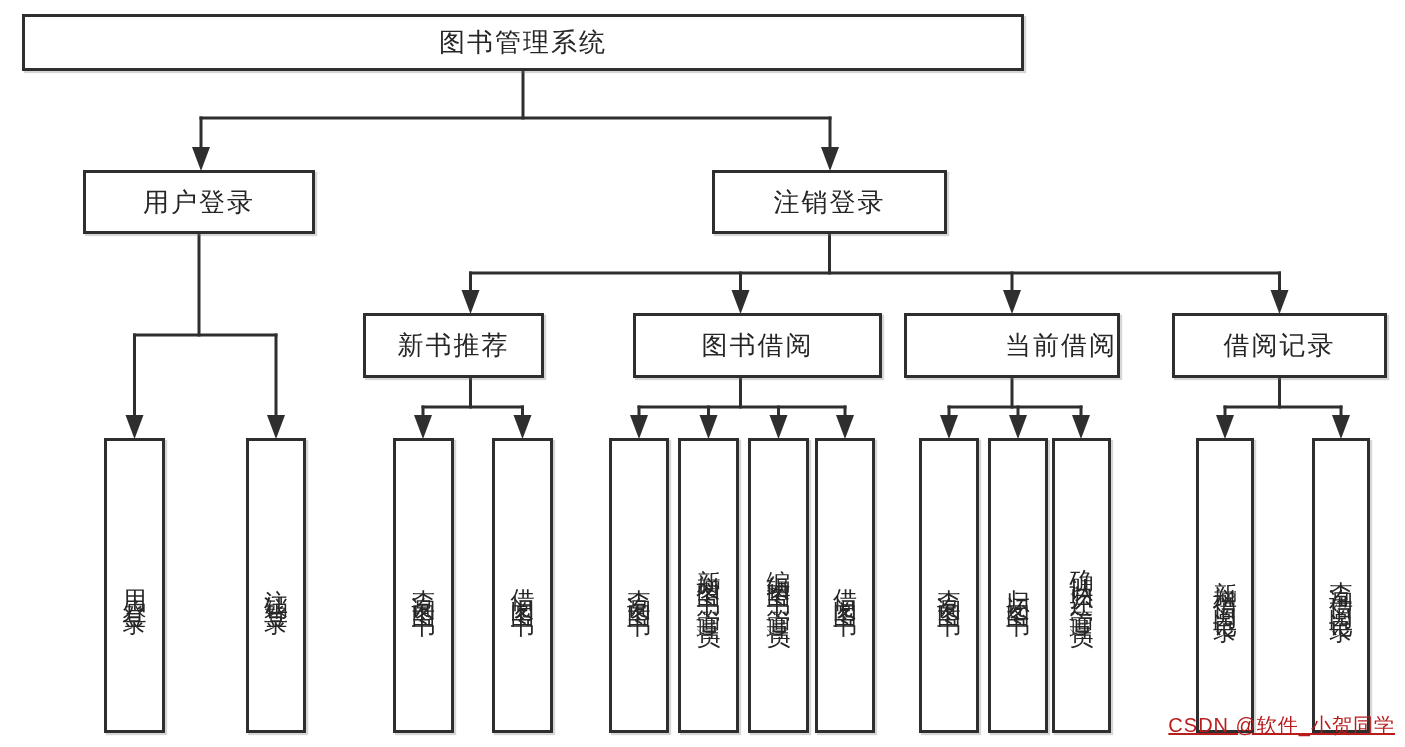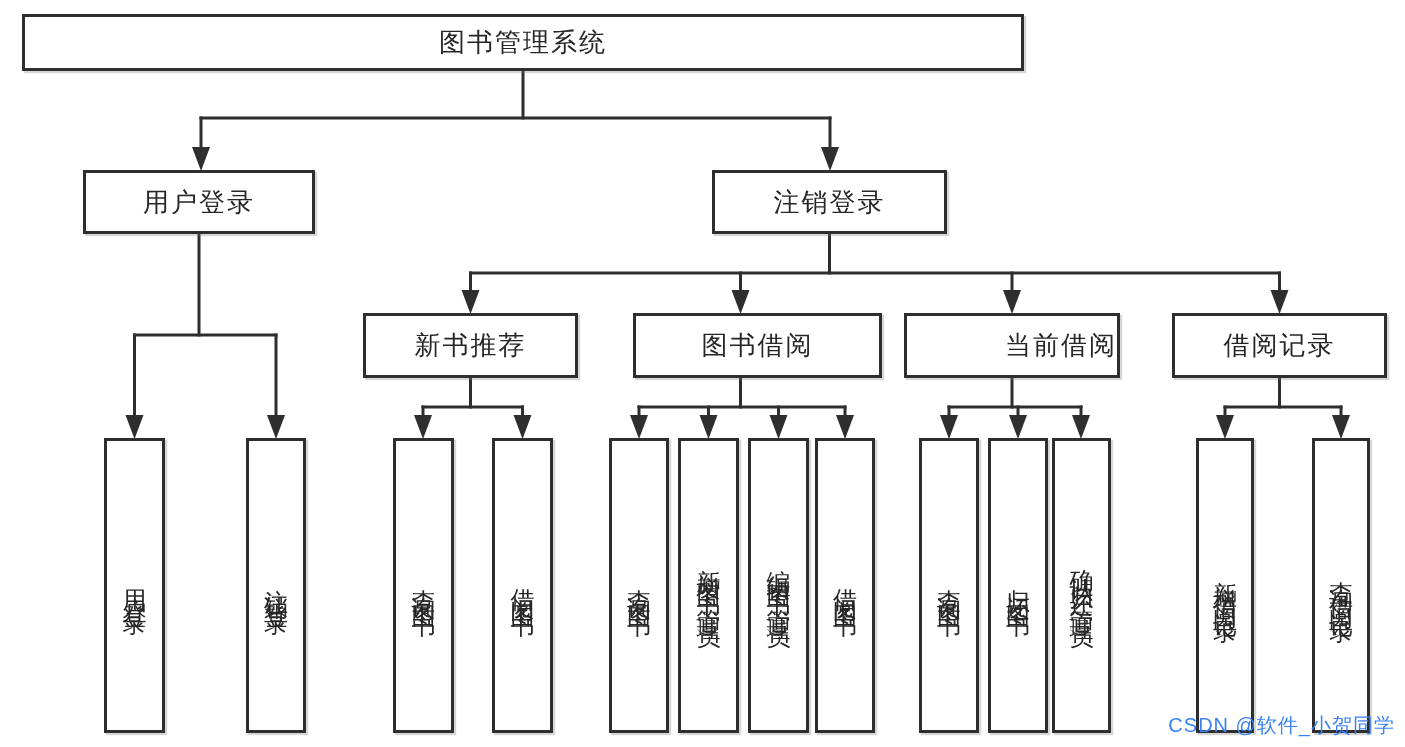--- a/index.html
+++ b/index.html
@@ -32,24 +32,25 @@
     font-size: 24px;
     letter-spacing: 8px;
     line-height: 1;
     white-space: nowrap;
   }
   .watermark {
     position: absolute;
     right: 10px;
     bottom: 8px;
     font-size: 20px;
-    color: #3b82f6;
+    color: #b91c1c;
     letter-spacing: 1px;
     z-index: 5;
     white-space: nowrap;
+    text-decoration: underline;
   }
 </style>
 </head>
 <body>
 
 <div id="canvas">
 
   <svg id="connector-layer" width="1405" height="747">
       <line x1="523" y1="68" x2="523" y2="118" stroke="#2e2e2e" stroke-width="3" stroke-linecap="square"></line>
       <line x1="201" y1="118" x2="830" y2="118" stroke="#2e2e2e" stroke-width="3" stroke-linecap="square"></line>
@@ -109,21 +110,21 @@
     <span>图书管理系统</span>
   </div>
 
   <div class="box hbox" style="left:83px; top:170px; width:232px; height:64px;">
     <span>用户登录</span>
   </div>
   <div class="box hbox" style="left:712px; top:170px; width:235px; height:64px;">
     <span>注销登录</span>
   </div>
 
-  <div class="box hbox" style="left:363px; top:313px; width:215px; height:65px;">
+  <div class="box hbox" style="left:363px; top:313px; width:181px; height:65px;">
     <span>新书推荐</span>
   </div>
   <div class="box hbox" style="left:633px; top:313px; width:249px; height:65px;">
     <span>图书借阅</span>
   </div>
   <div class="box hbox" style="left:904px; top:313px; width:216px; height:65px;justify-content:flex-end;">
     <span>当前借阅</span>
   </div>
   <div class="box hbox" style="left:1172px; top:313px; width:215px; height:65px;">
     <span>借阅记录</span>

